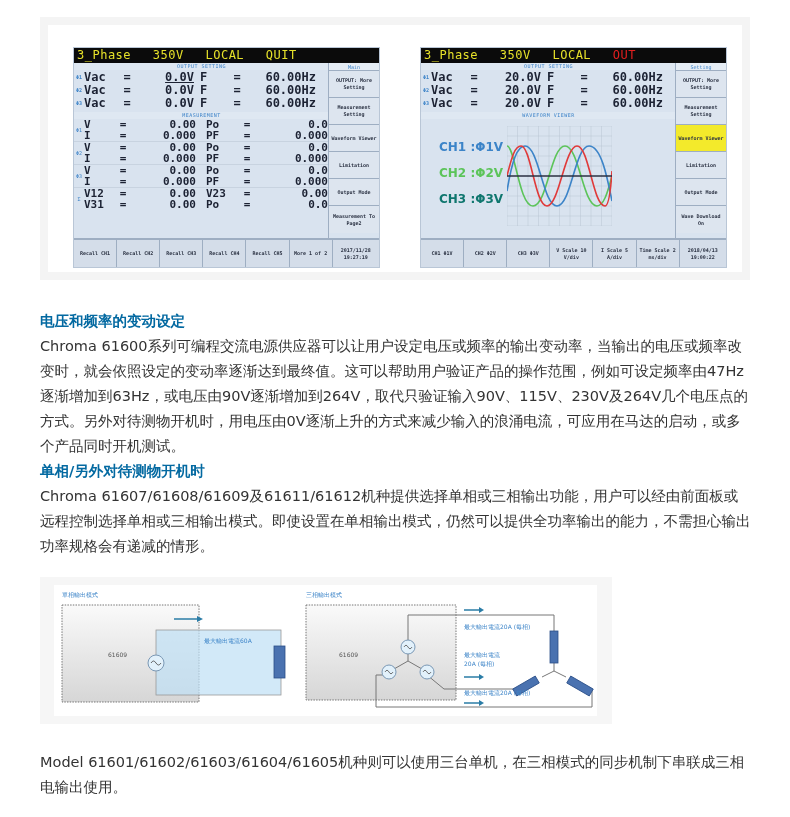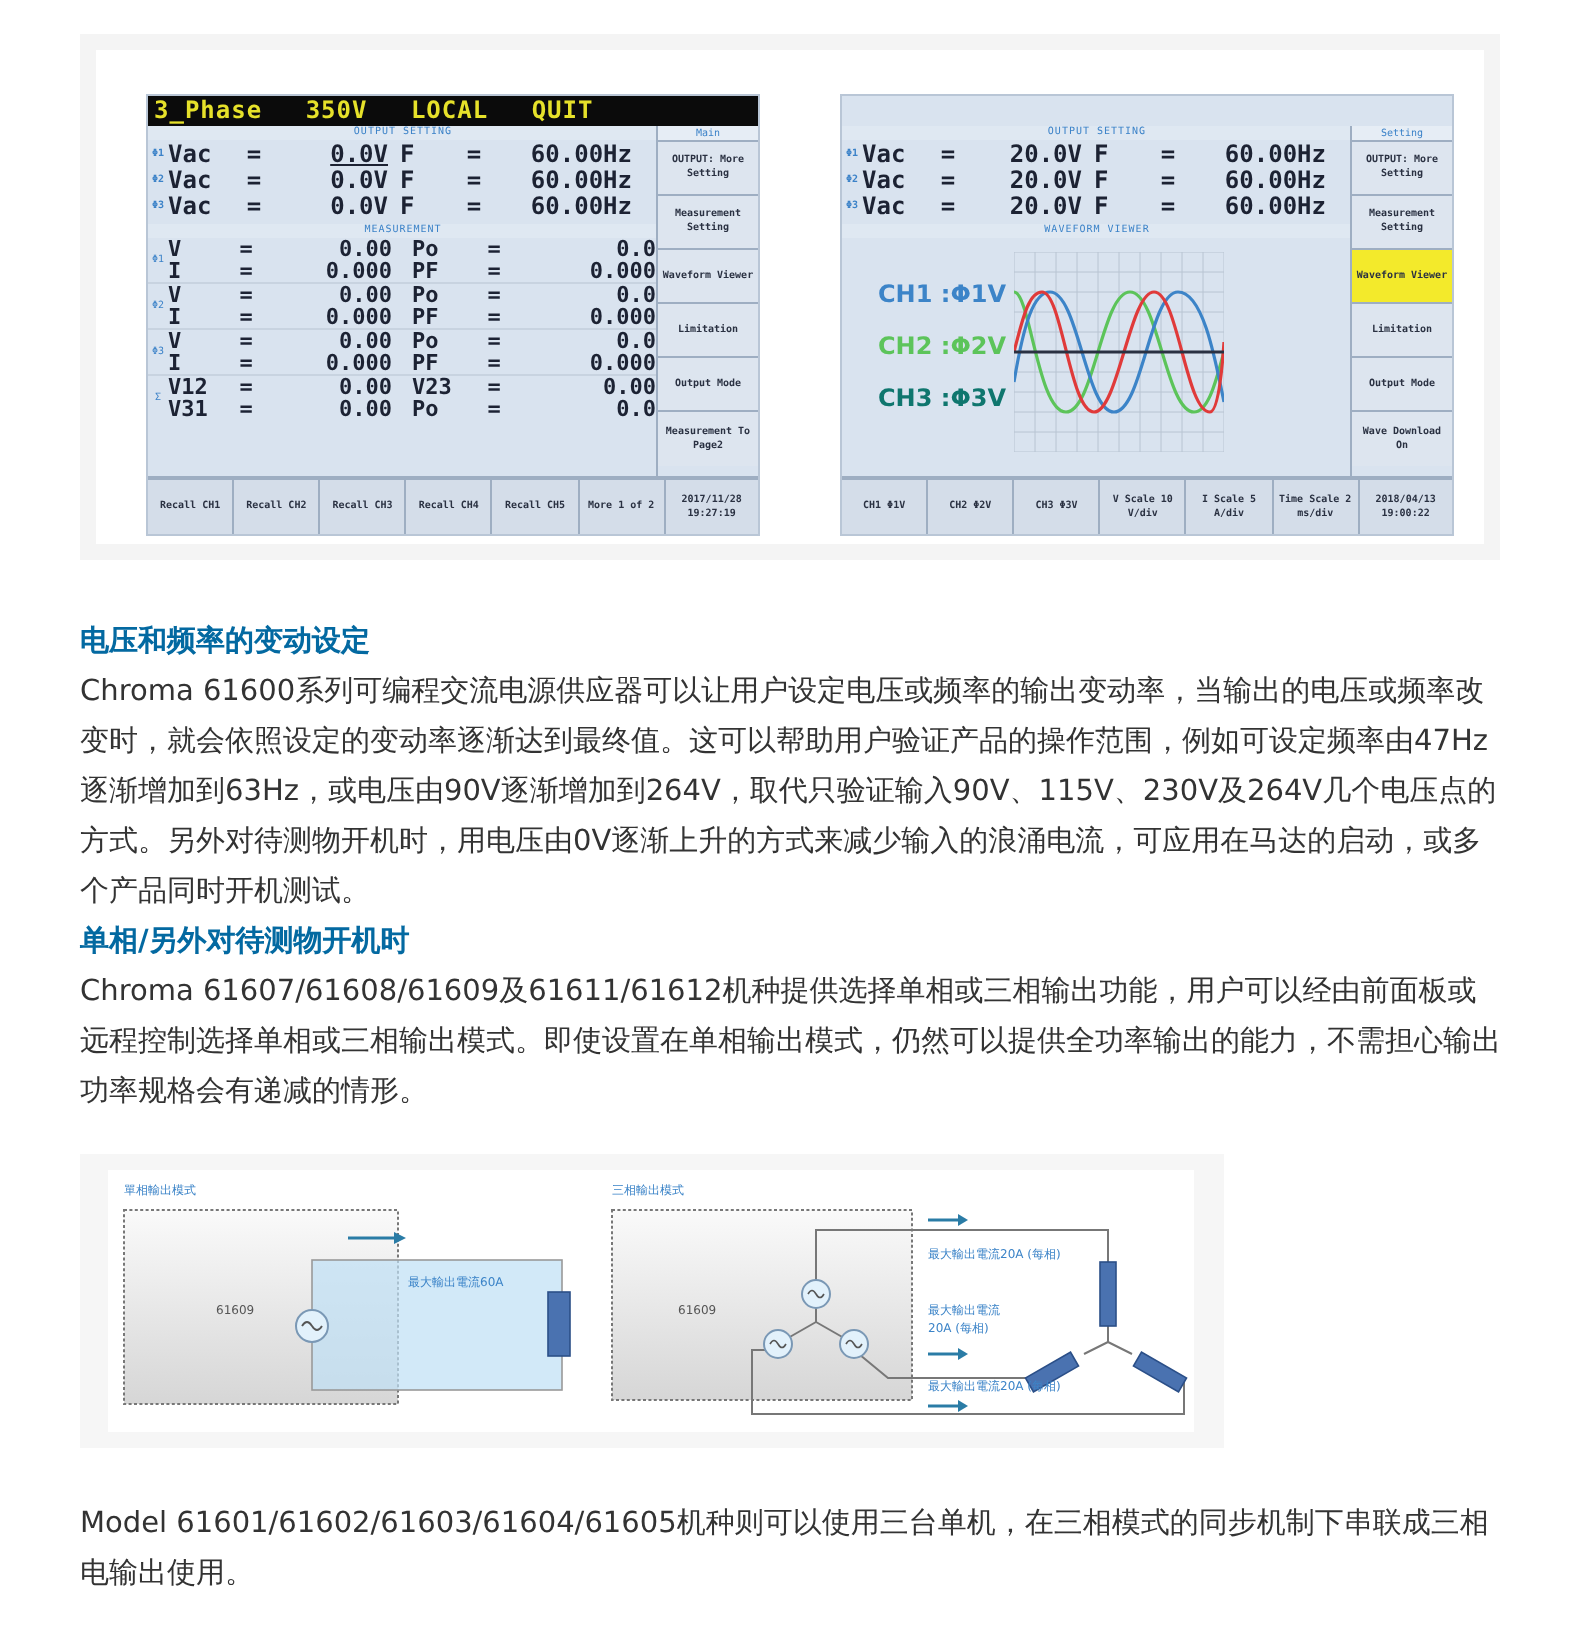--- a/index.html
+++ b/index.html
@@ -5,21 +5,21 @@
   * { box-sizing: border-box; margin: 0; padding: 0; }
   body { width: 790px; height: 817px; background: #ffffff; font-family: "DejaVu Sans", sans-serif; position: relative; overflow: hidden; }
 
   
   .top-frame { position: absolute; left: 40px; top: 17px; width: 710px; height: 263px; background: #f4f4f4; }
   .top-inner { position: absolute; left: 8px; top: 8px; width: 694px; height: 247px; background: #ffffff; }
 
   .lcd { position: absolute; top: 22px; width: 307px; height: 221px; background: #d9e3ef; border: 1px solid #b9c6d6; font-family: "DejaVu Sans Mono", monospace; }
   .lcd.left { left: 25px; }
   .lcd.right { left: 372px; }
-  .lcd-title { height: 16px; background: #0b0b0b; color: #e6e12a; font-weight: bold; font-size: 12px; line-height: 15px; padding-left: 3px; white-space: nowrap; letter-spacing: 0.5px; }
+  .lcd-title { height: 16px; background: #0b0b0b; color: #e6e12a; font-weight: normal; font-size: 12px; line-height: 15px; padding-left: 3px; white-space: nowrap; letter-spacing: 0.5px; }
   .lcd-title span { margin-right: 14px; }
   .lcd-title .red { color: #e51f1f; }
   .lcd-body { position: absolute; top: 15px; left: 0; width: 255px; height: 158px; }
   .lcd-side { position: absolute; top: 15px; right: 0; width: 51px; height: 177px; border-left: 1px solid #9eaec2; }
   .side-head { height: 8px; font-size: 5px; color: #3b82c8; text-align: center; line-height: 8px; border-bottom: 1px solid #9eaec2; background: #e6edf5; }
   .side-btn { height: 27px; font-size: 5px; line-height: 7px; text-align: center; color: #2a3142; font-weight: bold; border-bottom: 1px solid #9eaec2; display: flex; align-items: center; justify-content: center; background: #dde5ef; padding: 0 2px; }
   .side-btn.yellow { background: #f3ea2b; }
   .lcd-foot { position: absolute; bottom: 0; left: 0; right: 0; height: 29px; display: flex; border-top: 2px solid #9eaec2; background: #d4dde9; }
   .foot-btn { flex: 1; border-right: 1px solid #9eaec2; font-size: 5px; line-height: 7px; text-align: center; color: #2a3142; font-weight: bold; display: flex; align-items: center; justify-content: center; }
   .foot-btn:last-child { border-right: none; flex: 1.1; }
@@ -199,20 +199,26 @@
         <div class="foot-btn">Recall CH2</div>
         <div class="foot-btn">Recall CH3</div>
         <div class="foot-btn">Recall CH4</div>
         <div class="foot-btn">Recall CH5</div>
         <div class="foot-btn">More 1 of 2</div>
         <div class="foot-btn">2017/11/28 19:27:19</div>
       </div>
     </div>
 
     <div class="lcd right">
+      <div class="lcd-title">
+        <span>3_Phase</span>
+        <span>350V</span>
+        <span>LOCAL</span>
+        <span class="red">OUT</span>
+      </div>
       <div class="lcd-body">
         <div class="sec-label">OUTPUT SETTING</div>
         <div class="row">
           <span class="ch">Φ1</span>
           <span class="a">Vac</span>
           <span class="eq">=</span>
           <span class="v">20.0V</span>
           <span class="b">F</span>
           <span class="eq2">=</span>
           <span class="v2">60.00Hz</span>

